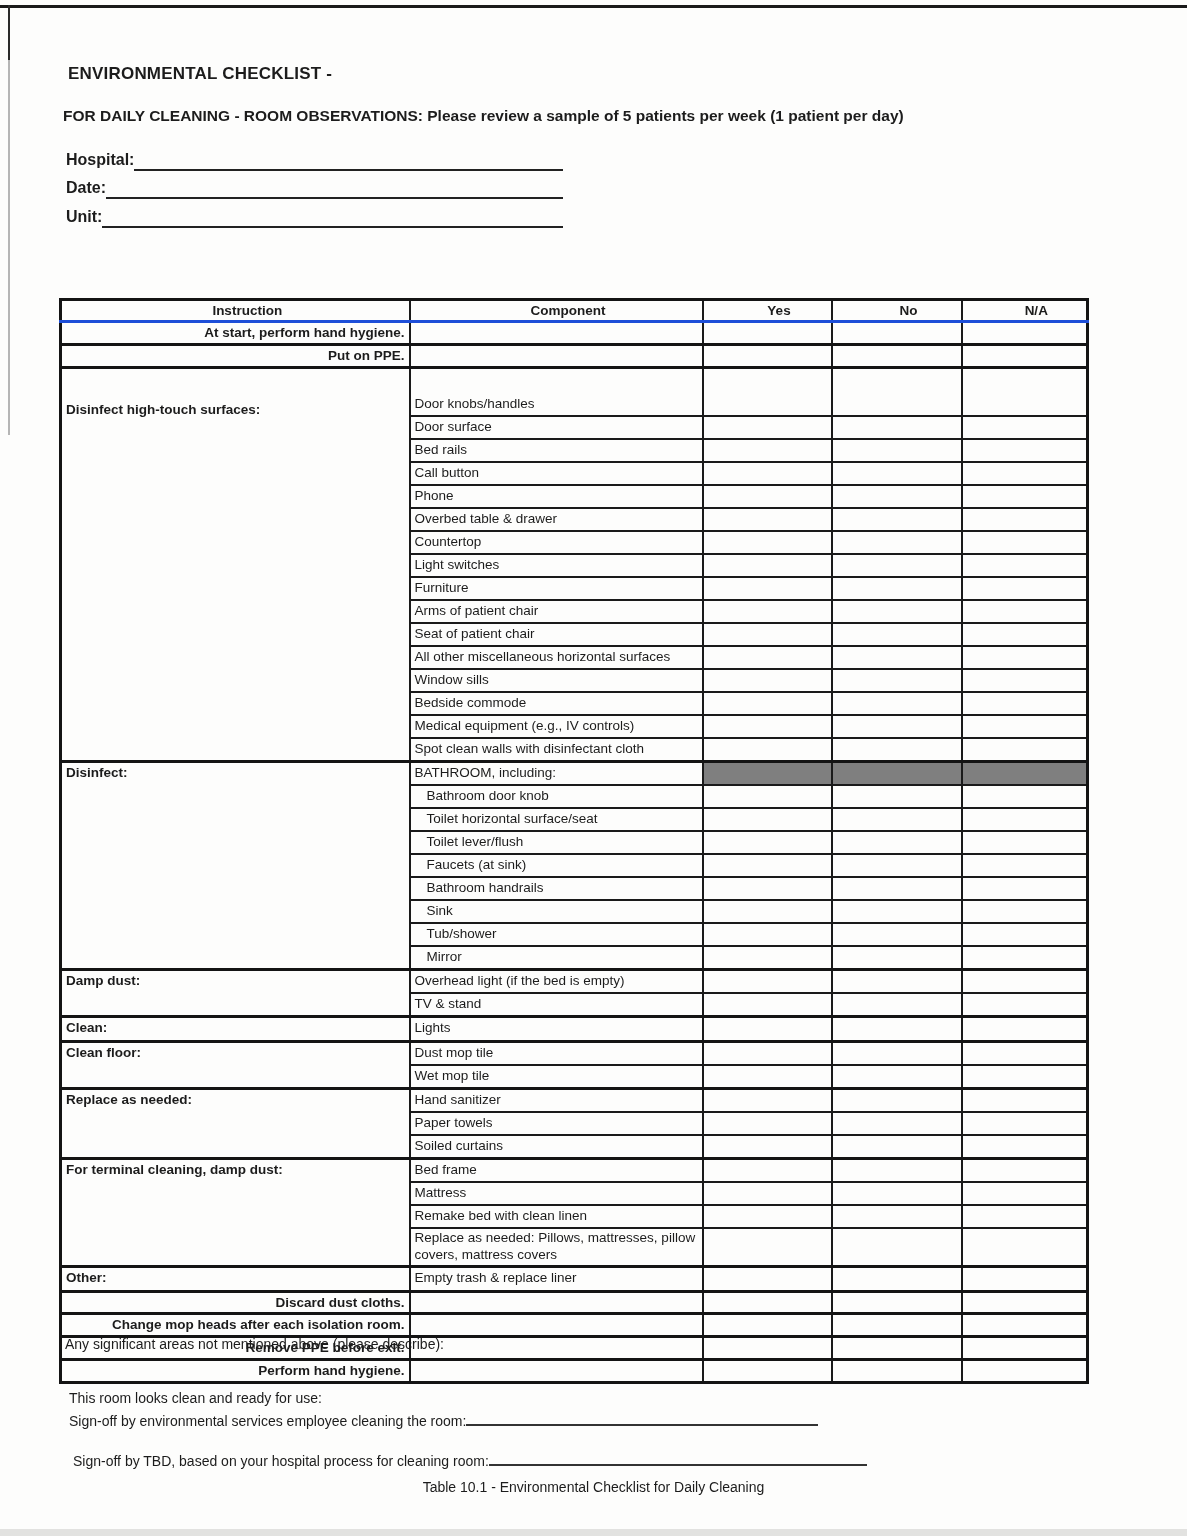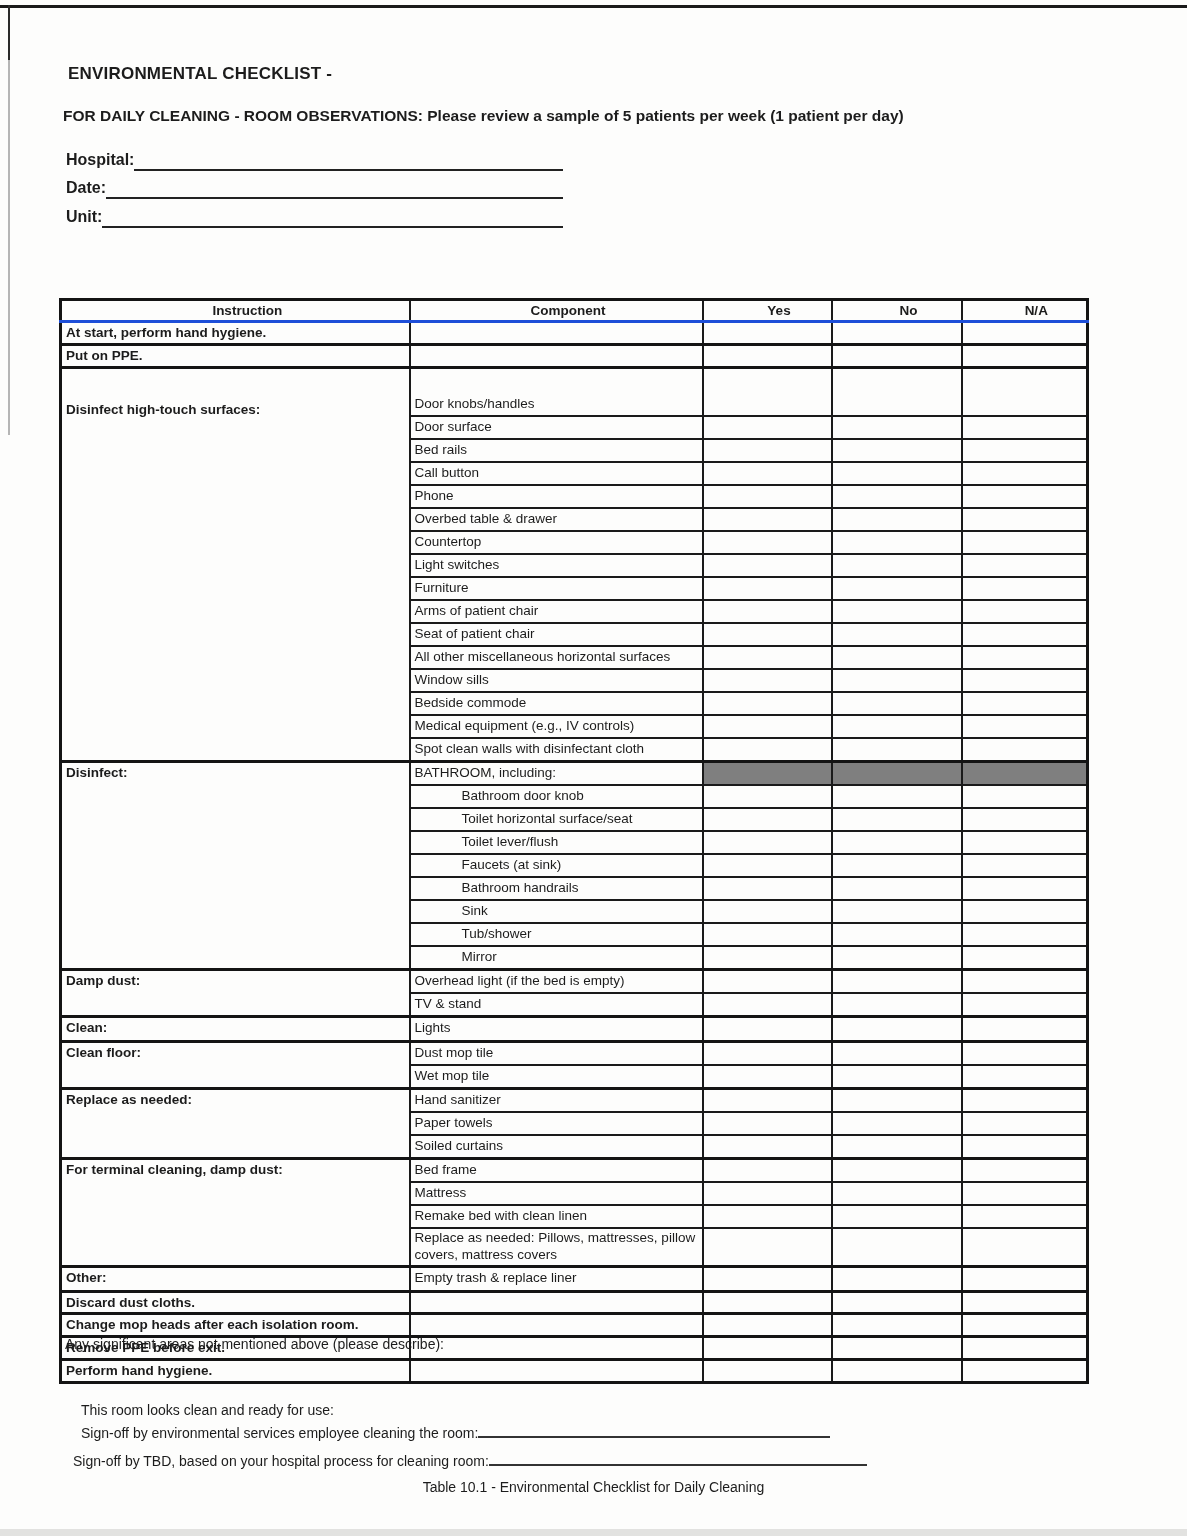--- a/index.html
+++ b/index.html
@@ -44,28 +44,28 @@
   .checklist thead th{
     font-weight:bold;height:17px;
     border-bottom:3px solid #1d4ed8;
     padding-left:28px;
   }
   .checklist td{height:19px;vertical-align:middle;line-height:1.25;}
   tr.section-start td{border-top:3px solid #141414;}
   td.instr{font-weight:bold;vertical-align:top;padding-top:2px;}
   td.instr.offset{padding-top:33px;}
   td.comp{}
-  td.comp.indent{padding-left:51px;}
+  td.comp.indent{padding-left:16px;}
   td.comp.tall{height:43px;vertical-align:bottom;padding-bottom:2px;}
   td.ans{height:19px;}
   td.ans.shaded{background:#7f7f7f;}
-  tr.compact td{height:16px;}
+  tr.compact td{height:16px;text-align:right;}
 
   .footer-note{position:absolute;left:65px;top:1336px;margin:0;font-size:14px;}
-  .ready-block{position:absolute;left:65px;top:1384px;margin:16px;font-size:14px;line-height:21px;}
+  .ready-block{position:absolute;left:65px;top:1384px;margin:4px;font-size:14px;line-height:21px;}
   .signline{display:inline-block;border-bottom:2px solid #333;height:15px;vertical-align:baseline;}
   .line-1{width:352px;}
   .line-2{width:378px;}
   .signoff2{position:absolute;left:65px;top:1441px;margin:8px;font-size:14px;text-align:center;}
   .caption{position:absolute;left:0;top:1479px;width:1187px;margin:0;text-align:center;font-size:14px;}
 </style>
 </head>
 <body>
 
 <div class="top-edge"></div>

